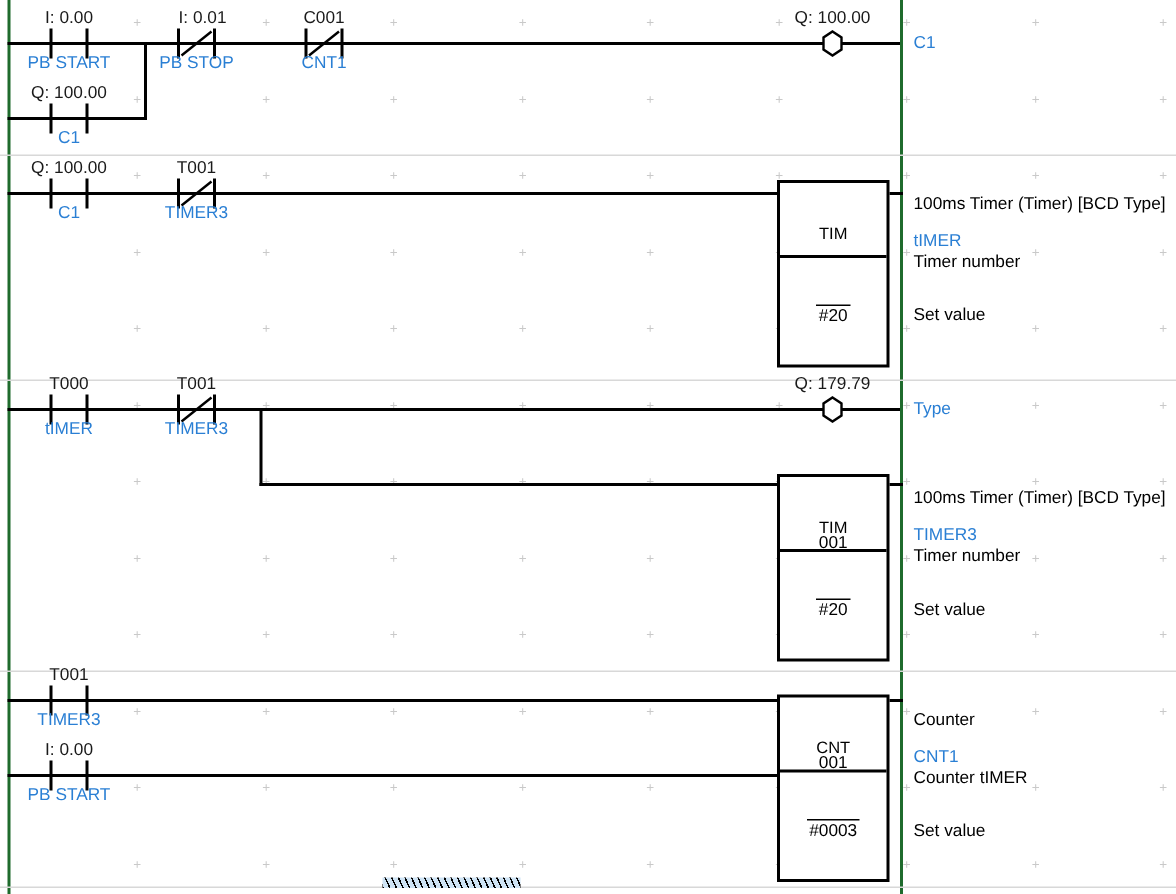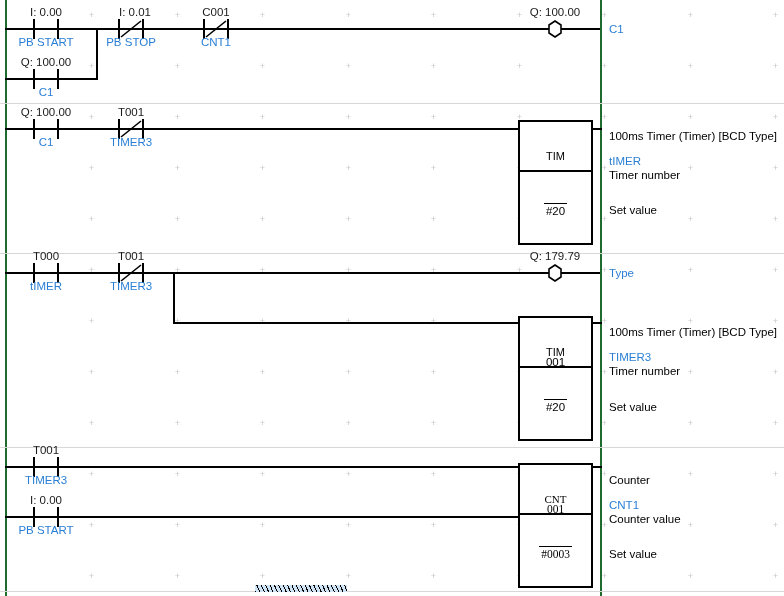--- a/index.html
+++ b/index.html
@@ -414,29 +414,29 @@
     </div>
     <div class="lbl lbl-sym lbl-center" style="left:10px;top:474px;width:72px;">TIMER3</div>
 
     <div class="lbl lbl-addr lbl-center" style="left:10px;top:494px;width:72px;">I: 0.00</div>
     <div class="contact" style="left:33px;top:507px;">
       <div class="bar bar-l"></div>
       <div class="bar bar-r"></div>
     </div>
     <div class="lbl lbl-sym lbl-center" style="left:10px;top:524px;width:72px;">PB START</div>
 
-    <div class="instr" style="left:518px;top:463px;width:75px;height:125px;font-family:Liberation Serif, serif;">
+    <div class="instr" style="left:518px;top:463px;width:75px;height:125px;">
       <div class="instr-row1">CNT</div>
       <div class="instr-row2">001</div>
       <div class="instr-row3" style="top:78px;height:20px;">
         <span class="ovl">#0003</span>
       </div>
     </div>
 
     <div class="desc" style="left:609px;top:473px;">Counter</div>
     <div class="desc desc-sym" style="left:609px;top:498px;">CNT1</div>
-    <div class="desc" style="left:609px;top:512px;">Counter value</div>
+    <div class="desc" style="left:609px;top:512px;">Counter tIMER</div>
     <div class="desc" style="left:609px;top:547px;">Set value</div>
   </div>
 
   <div class="hatch" style="left:255px;top:585px;width:92px;height:7px;"></div>
 
 </div>
 
 </body></html>

